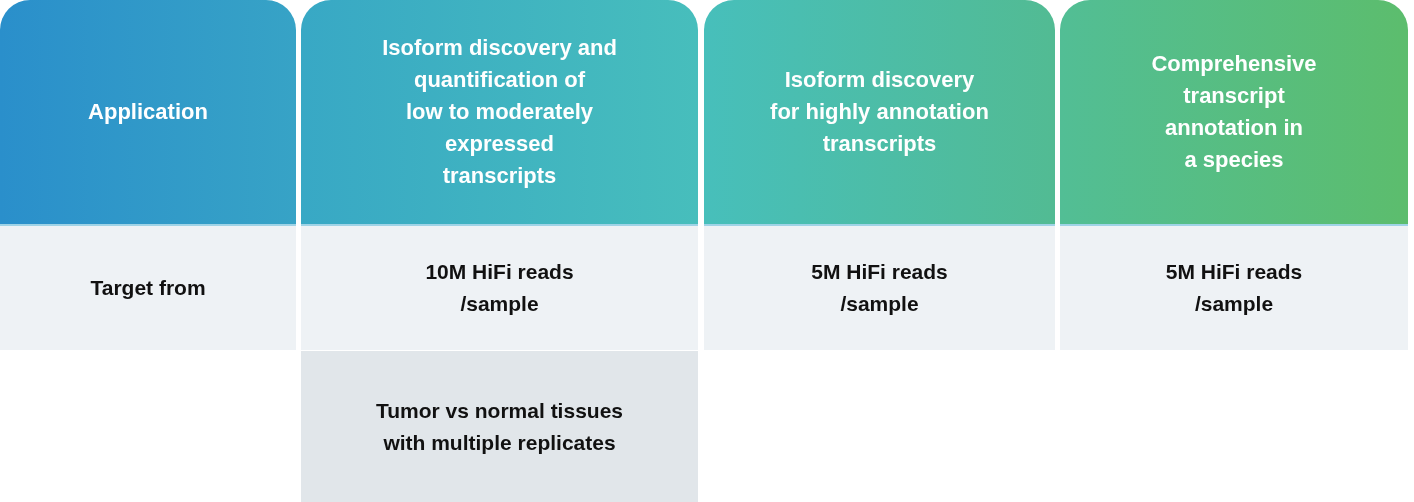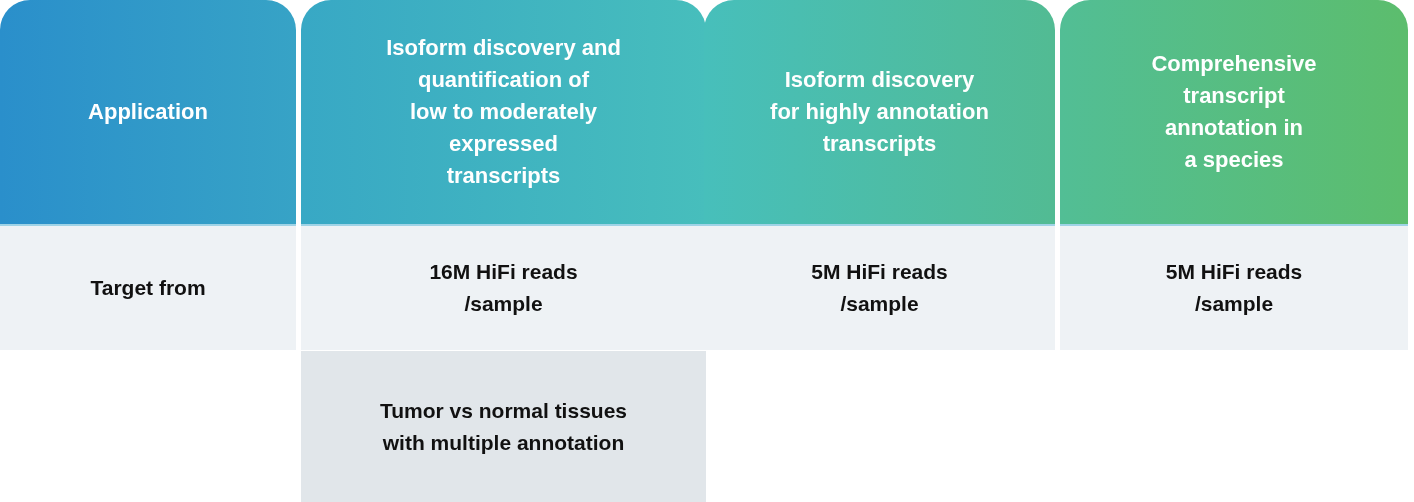--- a/index.html
+++ b/index.html
@@ -24,35 +24,35 @@
 
   <div class="col" style="left:0; width:296px;">
     <div class="hdr" style="background:linear-gradient(90deg,#2a8fcb,#37a3c6);">
       <span class="hdr-text">Application</span>
     </div>
     <div class="cell r1">
       <span class="cell-text">Target from</span>
     </div>
   </div>
 
-  <div class="col" style="left:301px; width:397px;padding-left:8px;">
+  <div class="col" style="left:301px; width:397px;">
     <div class="hdr" style="background:linear-gradient(90deg,#38a8c5,#47bebc);">
       <span class="hdr-text">Isoform discovery and
 quantification of
 low to moderately
 expressed
 transcripts</span>
     </div>
     <div class="cell r1">
-      <span class="cell-text">16M HiFi reads
+      <span class="cell-text">10M HiFi reads
 /sample</span>
     </div>
     <div class="cell r2">
       <span class="cell-text">Tumor vs normal tissues
-with multiple annotation</span>
+with multiple replicates</span>
     </div>
   </div>
 
   <div class="col" style="left:704px; width:351px;">
     <div class="hdr" style="background:linear-gradient(90deg,#47bfbb,#52bb93);">
       <span class="hdr-text">Isoform discovery
 for highly annotation
 transcripts</span>
     </div>
     <div class="cell r1">

